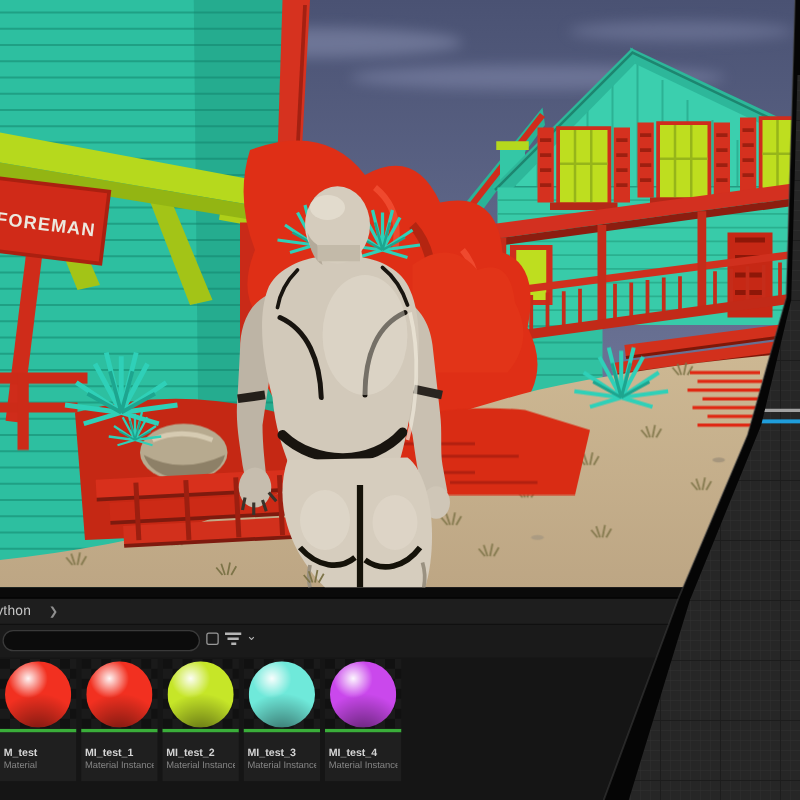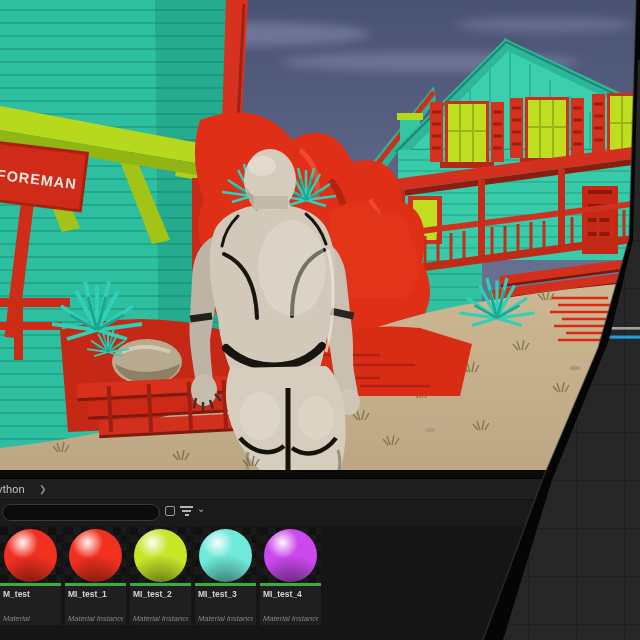--- a/index.html
+++ b/index.html
@@ -34,23 +34,23 @@
   .tile{width:61px;margin-right:4px;cursor:pointer;}
   .thumb{position:relative;width:61px;height:56px;
          background:conic-gradient(#1a1a1a 90deg,#111 90deg 180deg,#1a1a1a 180deg 270deg,#111 270deg) 0 0/16px 16px;}
   .sphere{--c:#888;position:absolute;left:4px;top:2px;width:53px;height:53px;border-radius:50%;
       background:
         radial-gradient(circle at 35% 26%, rgba(255,255,255,.95), rgba(255,255,255,0) 30%),
         radial-gradient(circle at 50% 120%, rgba(0,0,0,.6), rgba(0,0,0,0) 55%),
         var(--c);}
   .bar{height:3px;background:var(--asset-bar,#3aae3a);}
   .meta{height:39px;background:#1f1f1f;padding:3px 3px 2px;display:flex;flex-direction:column;
-        justify-content:space-between;}
+        justify-content:center;}
   .a-name{color:#d4d4d4;font-size:8.5px;font-weight:bold;white-space:nowrap;overflow:hidden;}
-  .a-type{color:#858585;font-size:7.5px;white-space:nowrap;overflow:hidden;font-style:italic;}
+  .a-type{color:#858585;font-size:7.5px;white-space:nowrap;overflow:hidden;}
 
   
   .wedge{position:absolute;left:0;top:0;width:640px;height:640px;pointer-events:none;}
 </style>
 </head>
 <body>
 
 <div class="stage">
 
   <div class="viewport">

